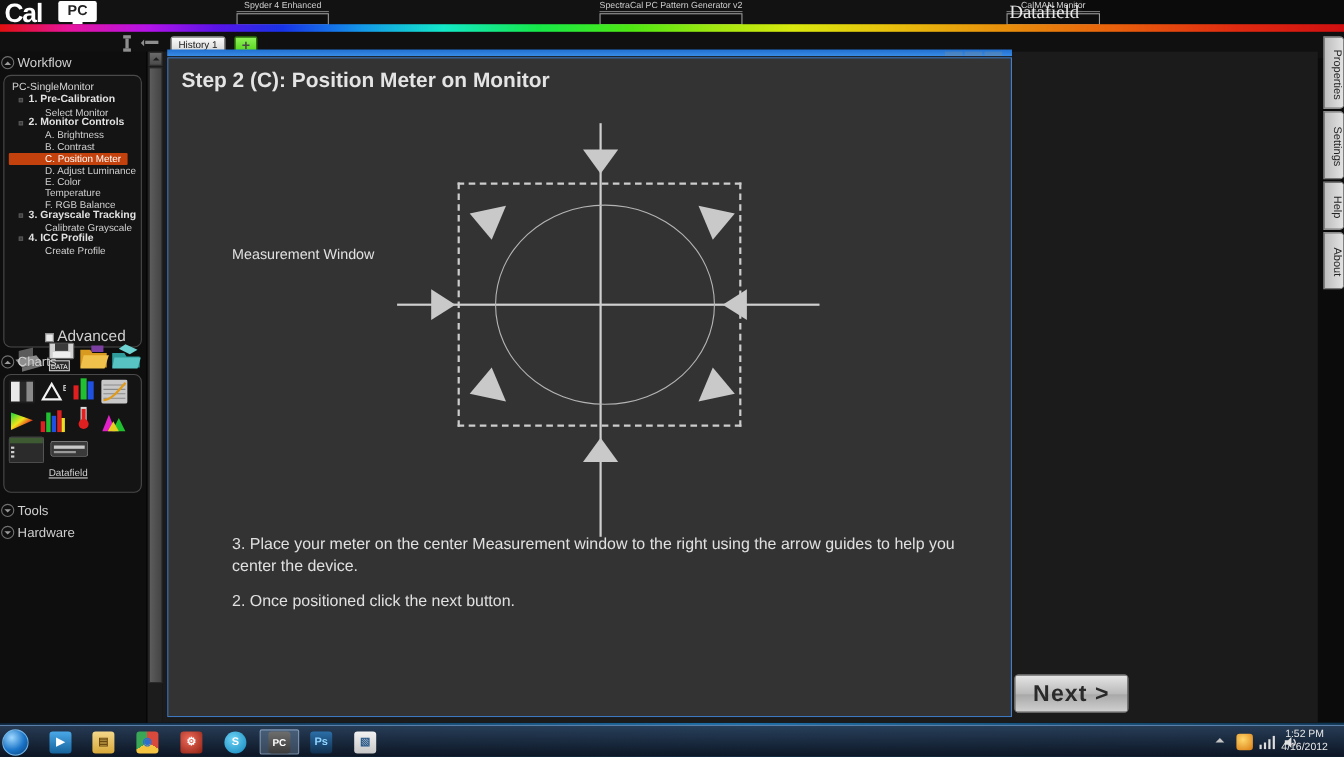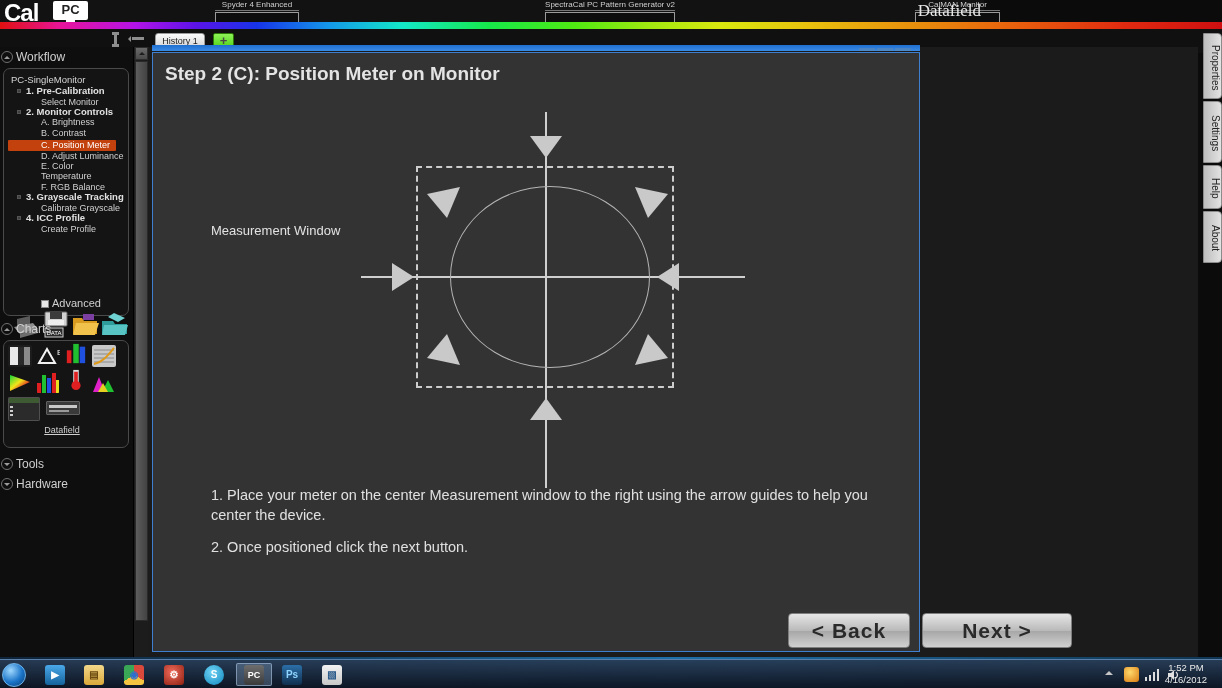--- a/index.html
+++ b/index.html
@@ -114,21 +114,21 @@
   }
   #workflow-panel { height:248px; position:relative; }
   .wf-root { font-size:9.5px; color:#d6d6d6; padding-left:3px; margin-bottom:1px;}
   .wf-l1 { font-size:9.5px; font-weight:bold; color:#e2e2e2; padding-left:18px; position:relative; line-height:10.5px;}
   .wf-l1 .tick{position:absolute;left:9px;top:3px;width:4px;height:4px;background:#3d3d3d;border:1px solid #555;}
   .wf-l2 { font-size:9px; color:#d0d0d0; padding-left:33px; line-height:10.4px;}
   .wf-l2.sel { background:#c2410c; color:#ffffff; display:inline-block; padding-right:6px; border-radius:1px; }
   .wf-l2wrap{line-height:10.4px;}
 
   
-  #advanced-row{ position:absolute; left:37px; top:228px; font-size:11px; color:#d0d0d0;}
+  #advanced-row{ position:absolute; left:37px; top:228px; font-size:14px; color:#d0d0d0;}
   #advanced-box{ display:inline-block; width:8px;height:8px;background:#e8e8e8;border:1px solid #888; vertical-align:-1px; margin-right:3px;}
   #savedata-icons{ position:absolute; left:8px; top:240px; width:116px; height:34px;}
   #savedata-label{ position:absolute; left:0; top:270px; width:133px; text-align:center; font-size:9px; color:#d0d0d0;}
 
   .ico { position:absolute; }
 
   
   #charts-panel{ height:108px; position:relative; }
   .chartico{ position:absolute; width:24px; height:22px; border-radius:2px; }
   #datafield-label{ position:absolute; left:0; top:84px; width:116px; text-align:center; font-size:9px; color:#d0d0d0;text-decoration:underline;}
@@ -210,21 +210,21 @@
   #instr p{ margin-bottom:12px; }
 
   #back-btn, #next-btn{
     position:absolute; top:560px; height:35px;
     background:linear-gradient(#e6e6e6,#b8b8b8 52%,#a8a8a8 53%,#d0d0d0);
     border:1px solid #7e7e7e; border-radius:4px;
     font-size:21px; font-weight:bold; color:#2a2a2a;
     text-align:center; line-height:33px; letter-spacing:1px;
   }
   #back-btn{ left:635px; width:122px; }
-  #next-btn{ left:769px; width:150px; }
+  #next-btn{ left:769px; width:104px; }
 
   
   #right-tabs{ position:absolute; left:1203px; top:33px; width:19px; height:260px; }
   .rtab{
     position:absolute; left:0; width:19px;
     background:linear-gradient(to left,#e2e2e2,#bdbdbd);
     border:1px solid #8c8c8c; border-radius:0 4px 4px 0;
     color:#222; font-size:10px;
     writing-mode:vertical-rl; text-orientation:mixed;
     text-align:center; padding-top:3px;
@@ -499,25 +499,24 @@
         <polygon points="74,86 107,79 94,110" fill="#c9c9c9"></polygon>
         <polygon points="315,86 282,79 295,110" fill="#c9c9c9"></polygon>
         <polygon points="74,250 107,257 94,226" fill="#c9c9c9"></polygon>
         <polygon points="315,250 282,257 295,226" fill="#c9c9c9"></polygon>
       </svg>
     </div>
 
     <div id="mw-label">Measurement Window</div>
 
     <div id="instr">
-      <p>1. Place your meter on the center Measurement window to the right using the arrow guides to help you center the device.</p>
+      <p>3. Place your meter on the center Measurement window to the right using the arrow guides to help you center the device.</p>
       <p>2. Once positioned click the next button.</p>
     </div>
 
-    <div id="back-btn">&lt; Back</div>
     <div id="next-btn">Next &gt;</div>
   </div>
 </div>
 
 <div id="right-tabs">
   <div class="rtab" id="rtab0">Properties</div>
   <div class="rtab" id="rtab1">Settings</div>
   <div class="rtab" id="rtab2">Help</div>
   <div class="rtab" id="rtab3">About</div>
 </div>

